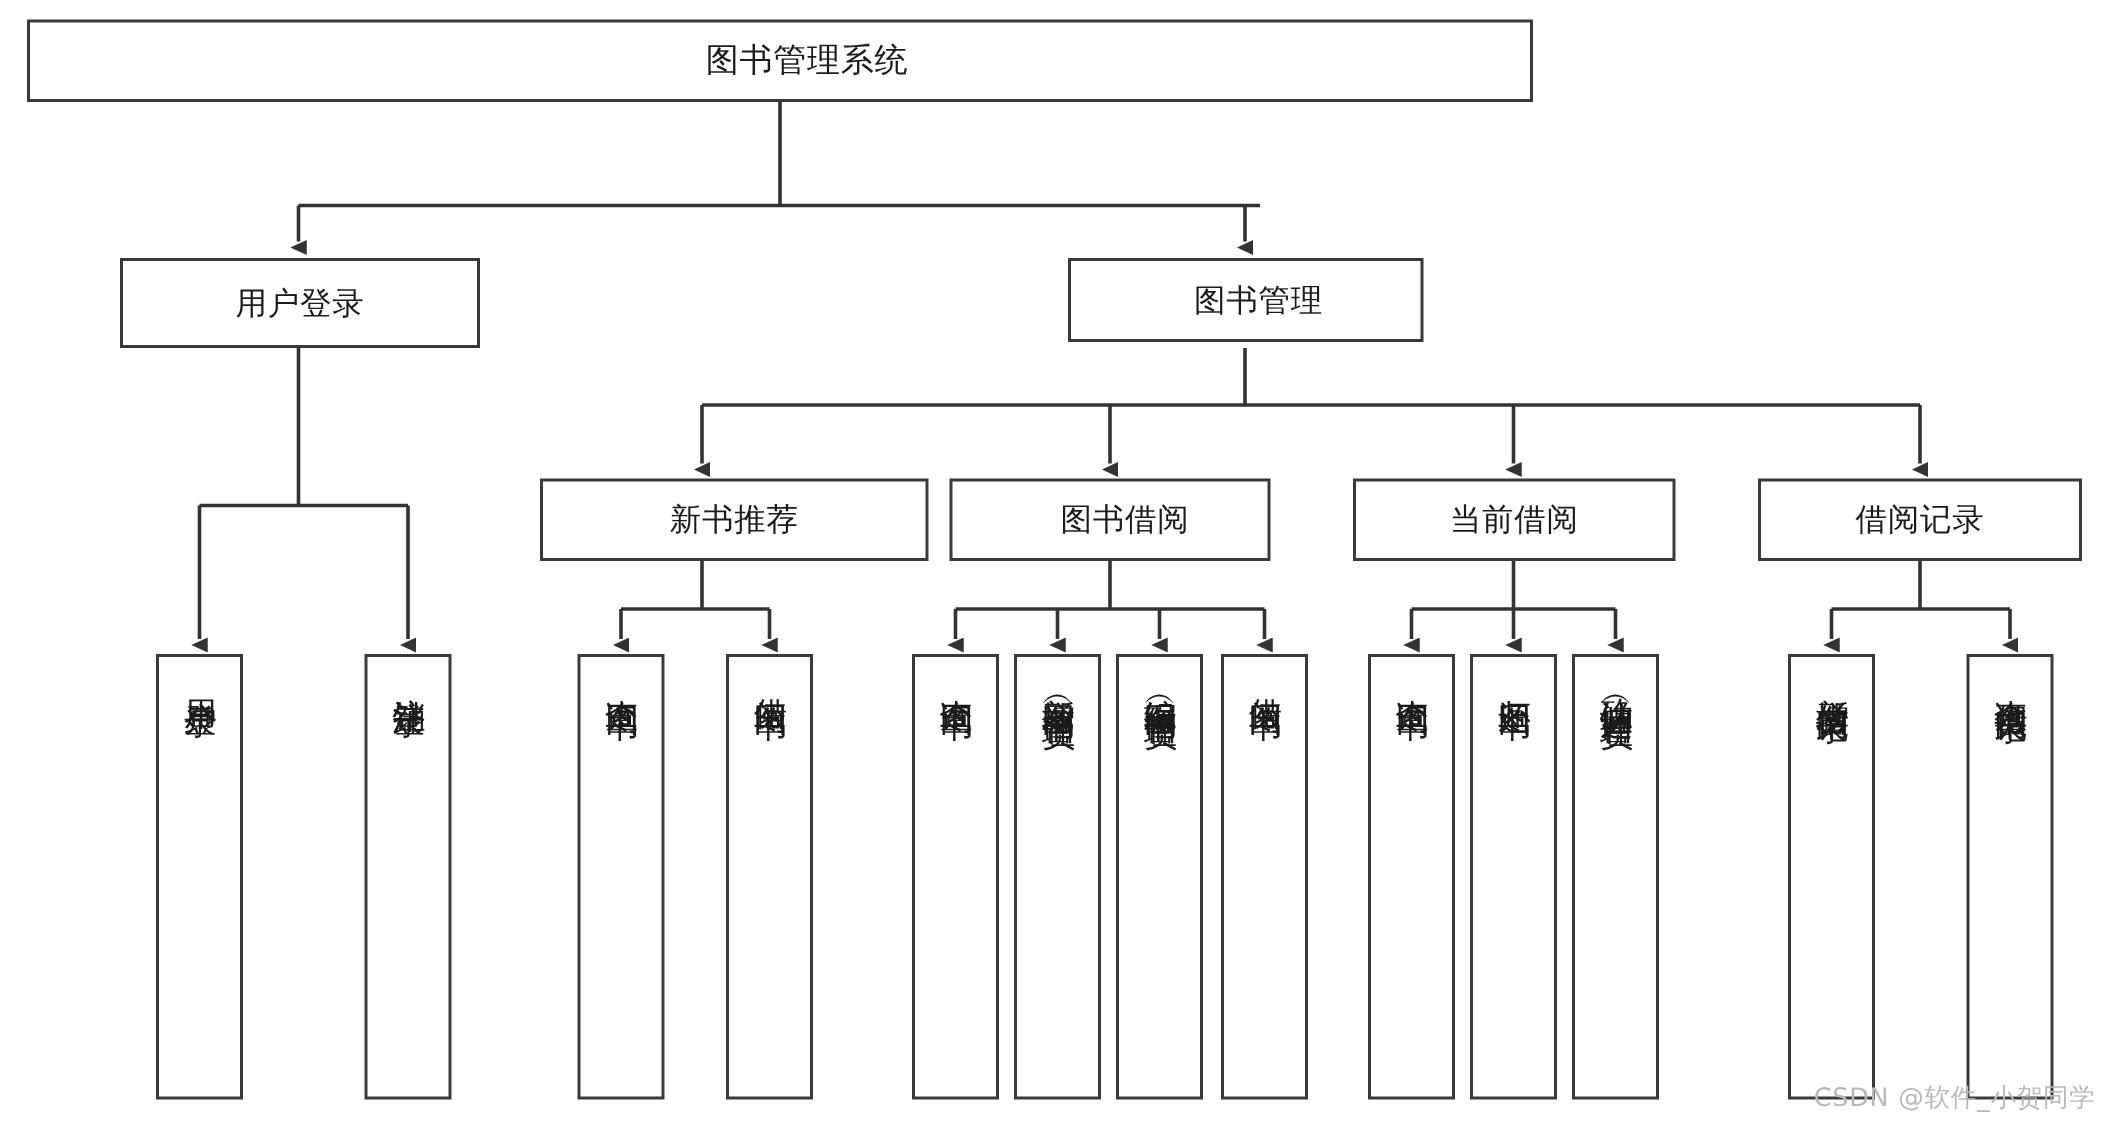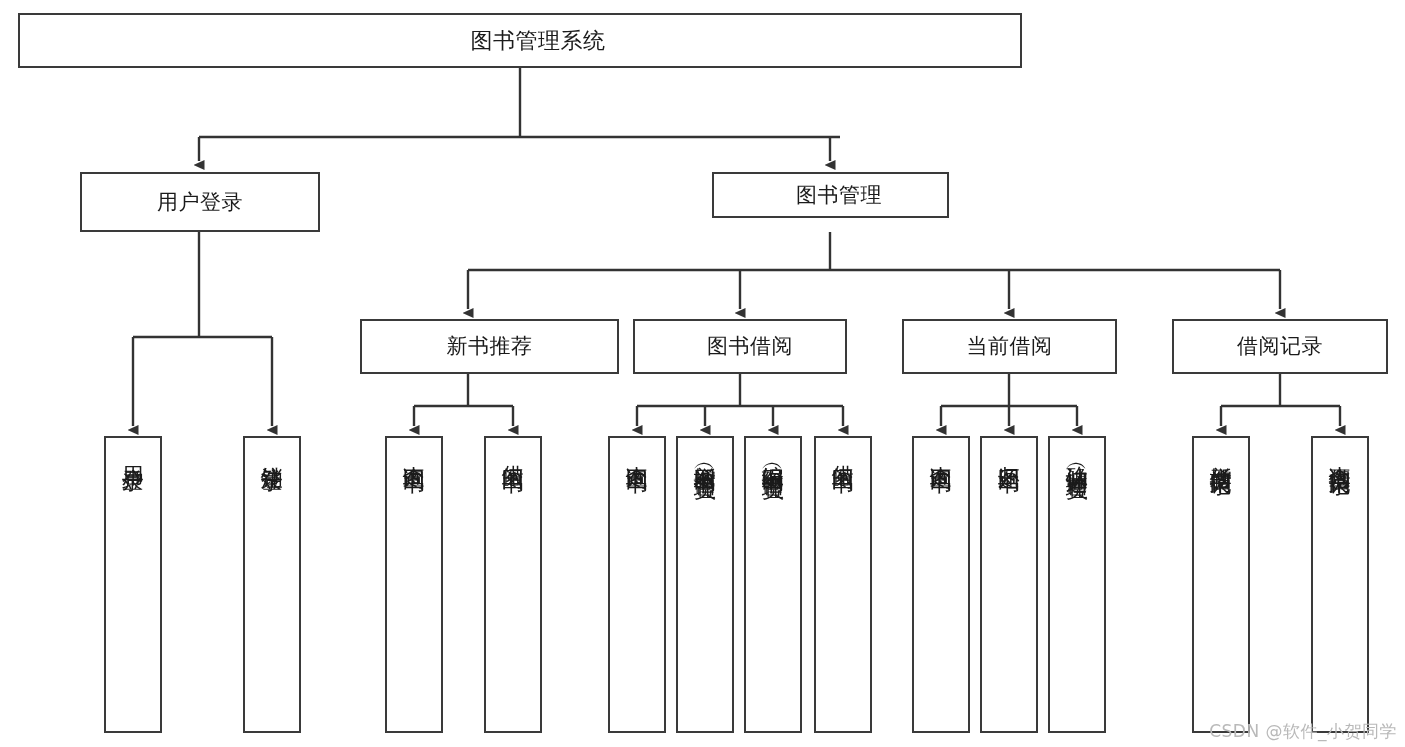--- a/index.html
+++ b/index.html
@@ -136,21 +136,21 @@
   </svg>
 
   <div class="node horiz root" style="left:18px; top:13px; width:1004px; height:55px;">
     <span class="lbl">图书管理系统</span>
   </div>
 
   <div class="node horiz" style="left:80px; top:172px; width:240px; height:60px;">
     <span class="lbl">用户登录</span>
   </div>
 
-  <div class="node horiz" style="left:712px; top:172px; width:237px; height:46px;padding-left:17px;">
+  <div class="node horiz" style="left:712px; top:172px; width:237px; height:56px;padding-left:17px;">
     <span class="lbl">图书管理</span>
   </div>
 
   <div class="node horiz" style="left:360px; top:319px; width:259px; height:55px;">
     <span class="lbl">新书推荐</span>
   </div>
 
   <div class="node horiz" style="left:633px; top:319px; width:214px; height:55px;padding-left:20px;">
     <span class="lbl">图书借阅</span>
   </div>

